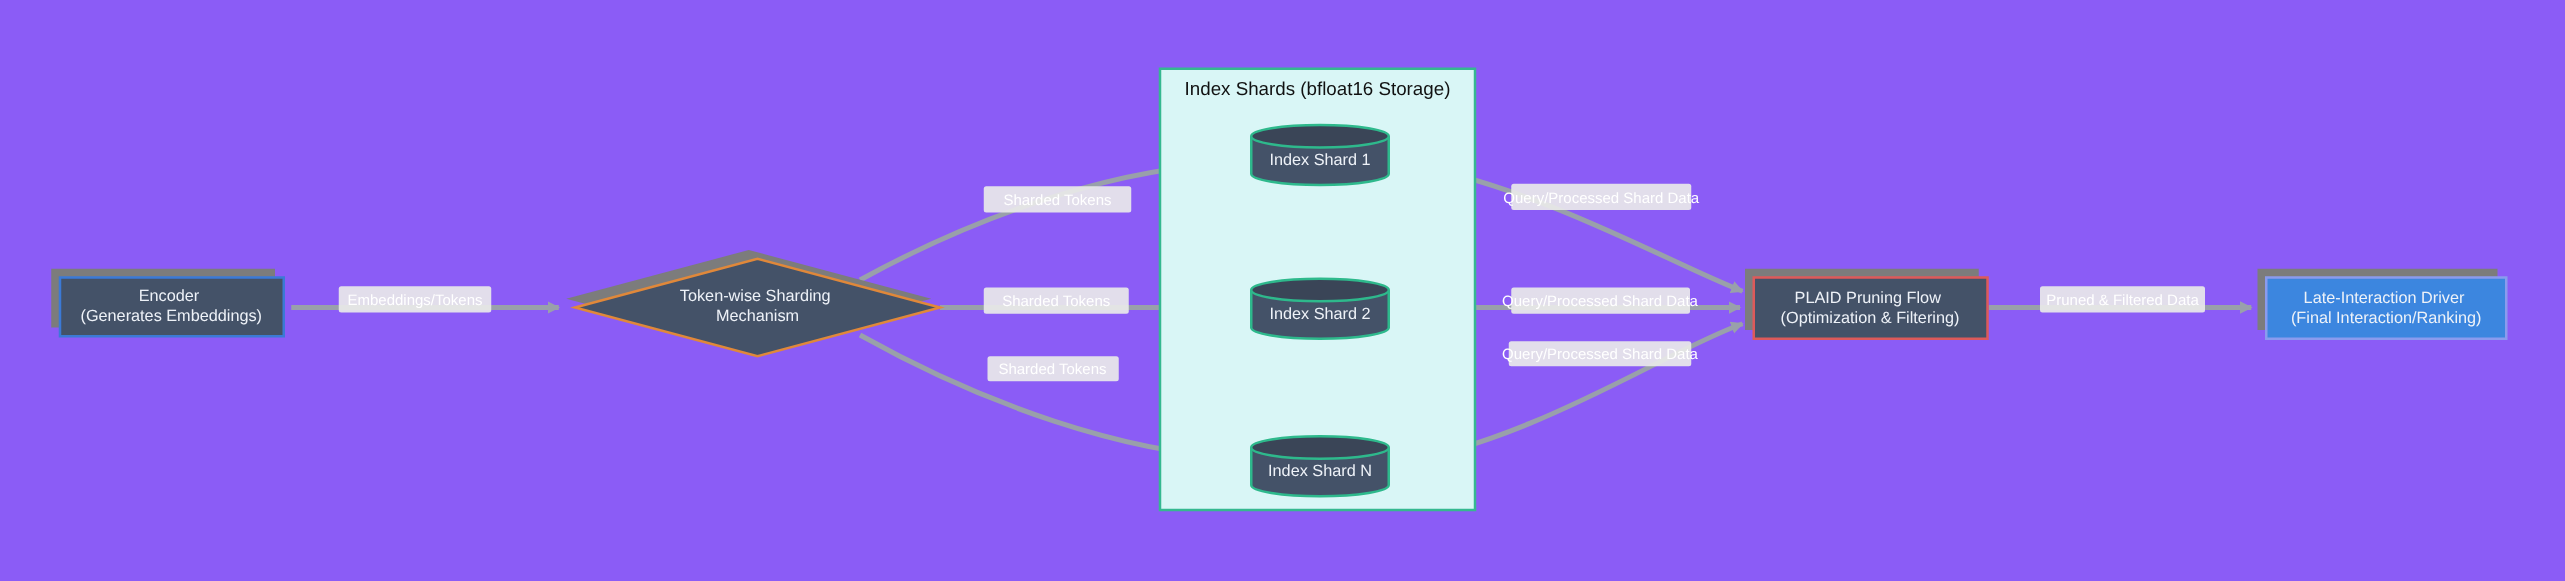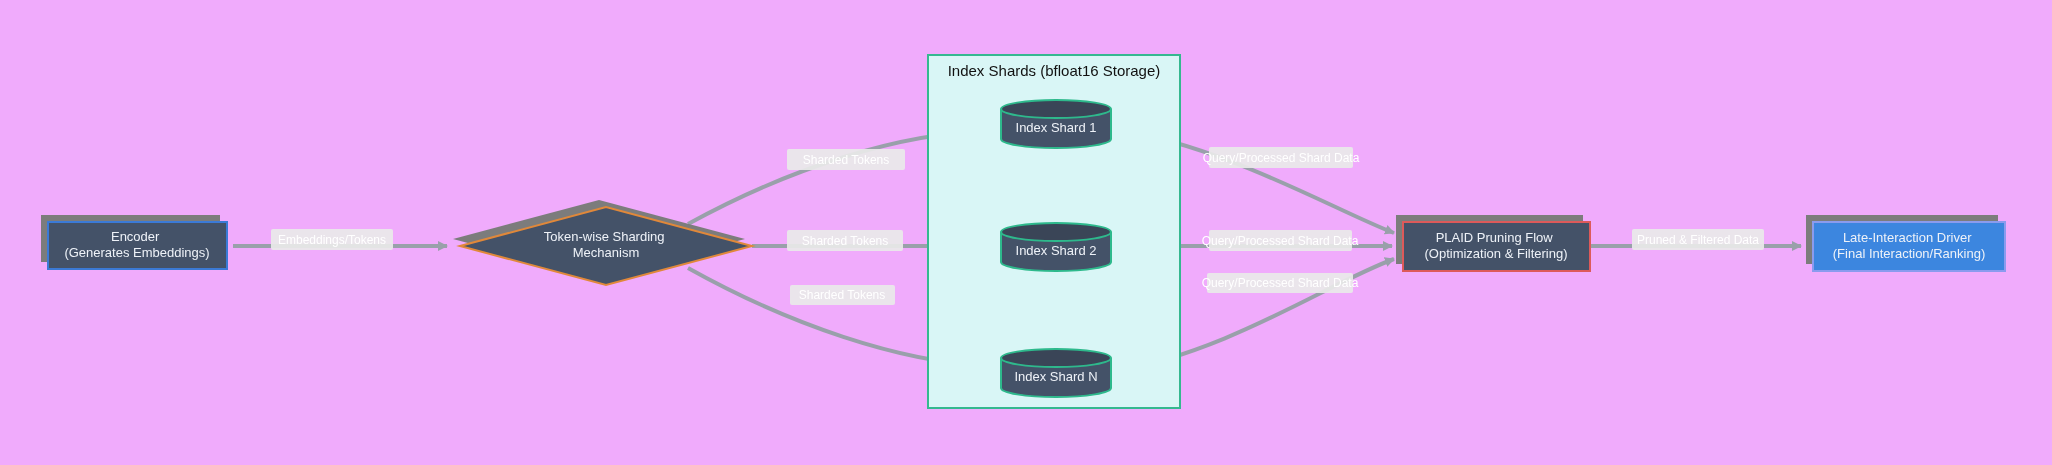--- a/index.html
+++ b/index.html
@@ -1,16 +1,16 @@
 <!DOCTYPE html>
 <html><head>
 <meta charset="utf-8">
 <style>
   html,body{margin:0;padding:0;background:#000;}
-  .canvas{width:2052px;height:465px;background:#f0abfc;position:relative;overflow:hidden;text-decoration:underline;}
+  .canvas{width:2052px;height:465px;background:#8b5cf6;position:relative;overflow:hidden;text-decoration:underline;}
   svg{display:block;font-family:"Liberation Sans",sans-serif;}
   .node-label{fill:#eef2f8;font-size:13px;text-anchor:middle;}
   .cyl-label{fill:#eef2f8;font-size:13px;text-anchor:middle;}
   .container-title{font-size:15px;text-anchor:middle;}
   .edge-label-text{font-size:12px;text-anchor:middle;}
   .edges path{fill:none;stroke-width:4;}
   .edge-label-bg{opacity:0.92;}
 </style>
 </head>
 <body>

